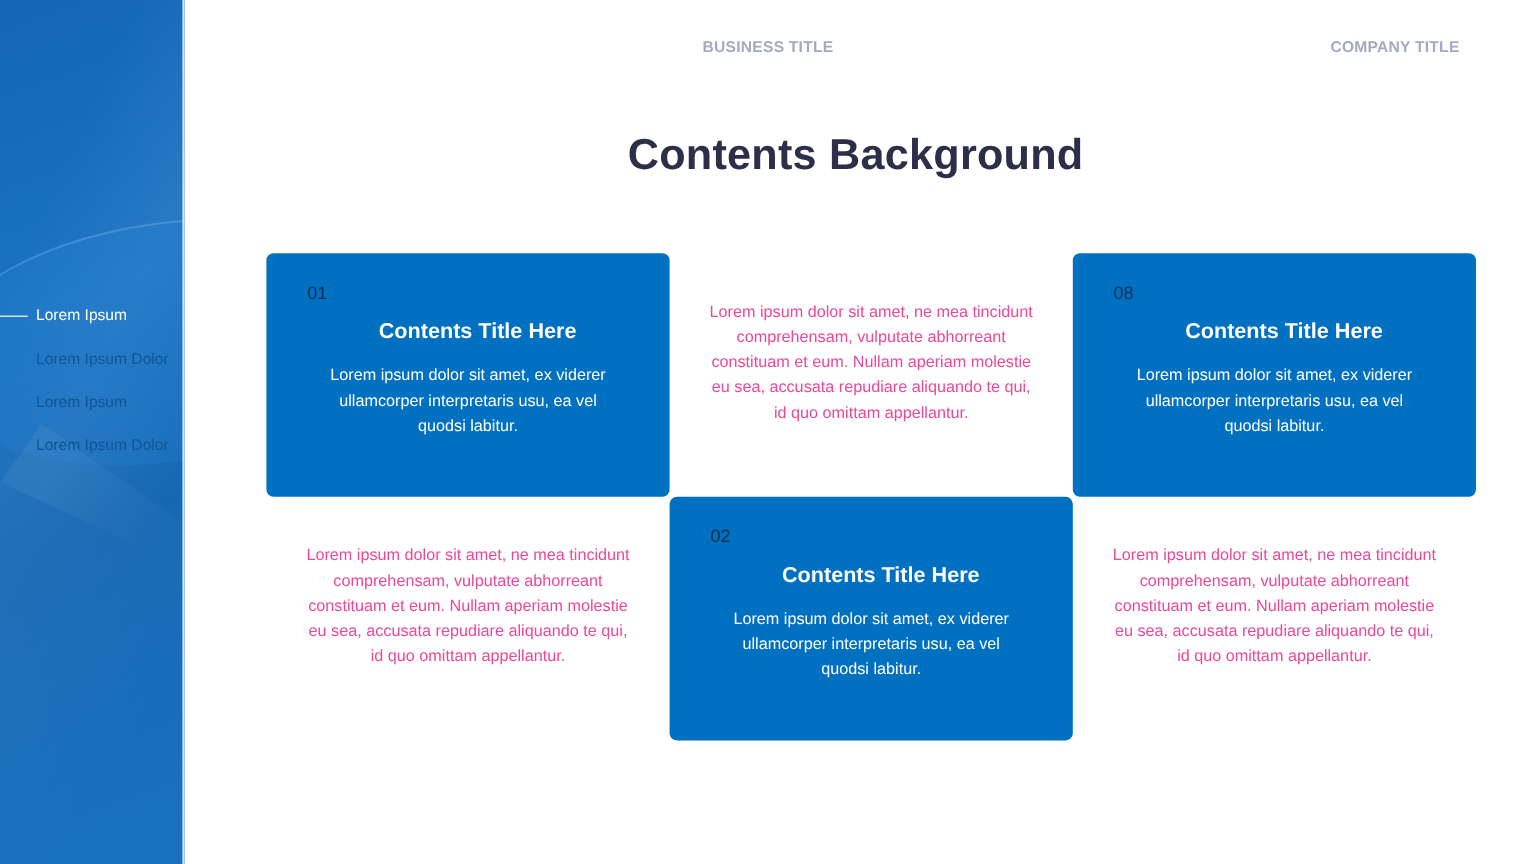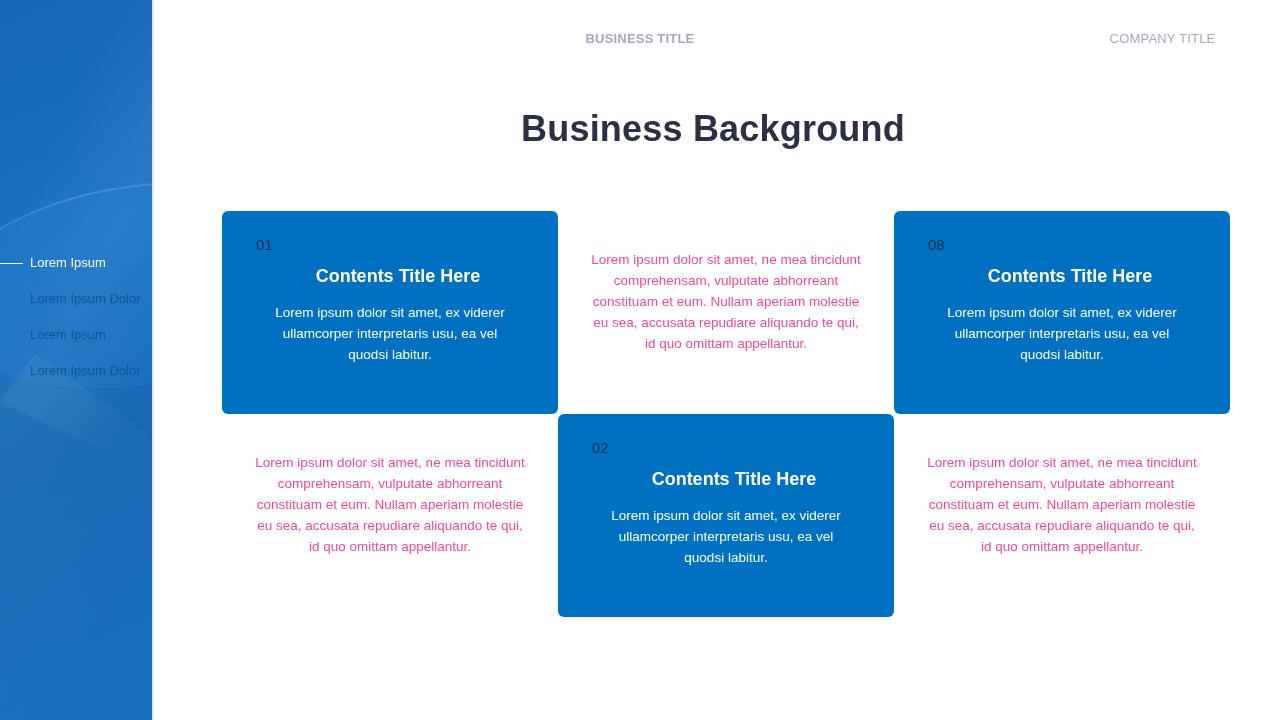--- a/index.html
+++ b/index.html
@@ -41,21 +41,21 @@
   .nav-item.active::before {
     content: ""; position: absolute; left: 0; top: 9px; width: 23px; height: 1px; background: #ffffff;
   }
 
   .header-center {
     position: absolute; left: 540px; top: 31px; width: 200px; text-align: center;
     font-size: 13px; font-weight: bold; color: #a3a9c0; letter-spacing: 0.2px;
   }
   .header-right {
     position: absolute; left: 1060px; top: 31px; width: 205px; text-align: center;
-    font-size: 13px; font-weight: normal; color: #a3a9c0; letter-spacing: 0.2px;
+    font-size: 13px; font-weight: bold; color: #a3a9c0; letter-spacing: 0.2px;
   }
   .page-title {
     position: absolute; left: 413px; top: 108px; width: 600px; text-align: center;
     font-size: 36px; font-weight: bold; color: #2b2f48; letter-spacing: 0.2px;
   }
 
   .card {
     position: absolute; width: 336px; height: 203px; background: #0070c0;
     border-radius: 6px; color: #ffffff; cursor: pointer;
   }
@@ -88,21 +88,21 @@
     <div class="nav-item active">Lorem Ipsum</div>
     <div class="nav-item">Lorem Ipsum Dolor</div>
     <div class="nav-item">Lorem Ipsum</div>
     <div class="nav-item">Lorem Ipsum Dolor</div>
   </nav>
 </div>
 
 <div class="header-center">BUSINESS TITLE</div>
 <div class="header-right">COMPANY TITLE</div>
 
-<h1 class="page-title">Business Background</h1>
+<h1 class="page-title">Contents Background</h1>
 
 <div class="card" style="left:222px; top:211px;">
   <div class="num">01</div>
   <div class="title">Contents Title Here</div>
   <div class="body">Lorem ipsum dolor sit amet, ex viderer ullamcorper interpretaris usu, ea vel quodsi labitur.</div>
 </div>
 
 <div class="card" style="left:558px; top:414px;">
   <div class="num">02</div>
   <div class="title">Contents Title Here</div>

